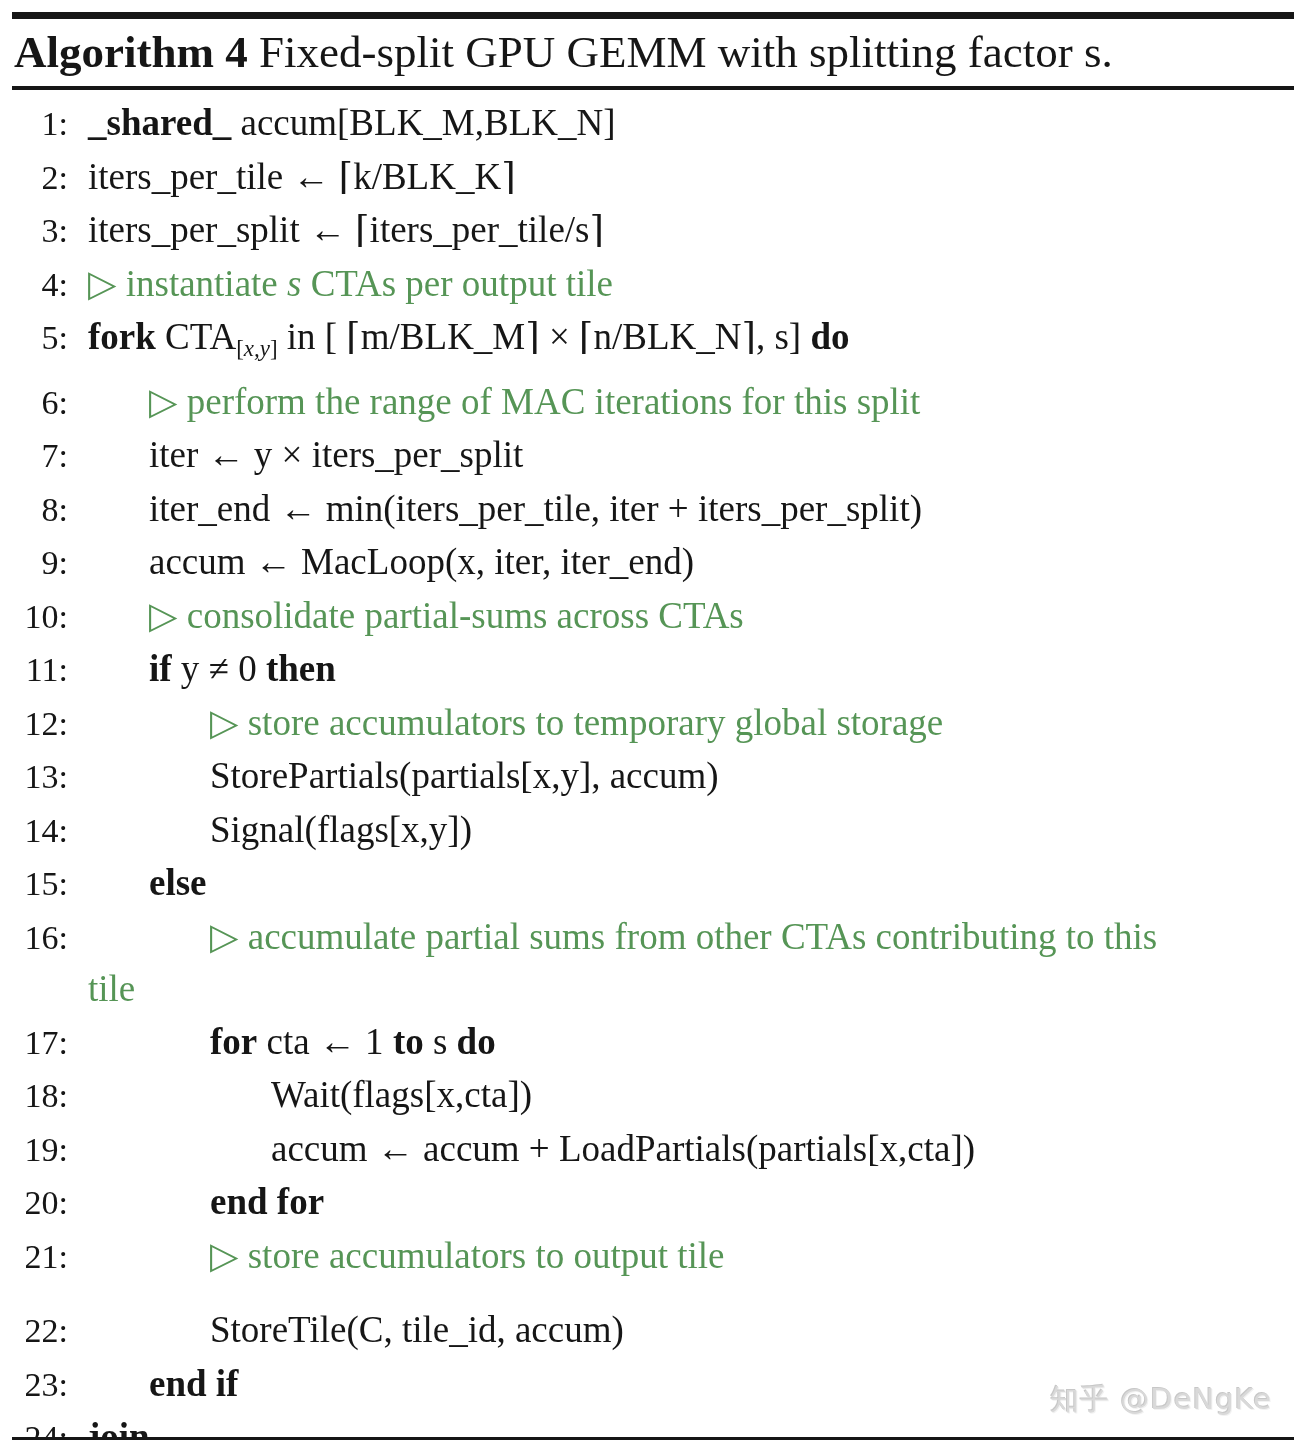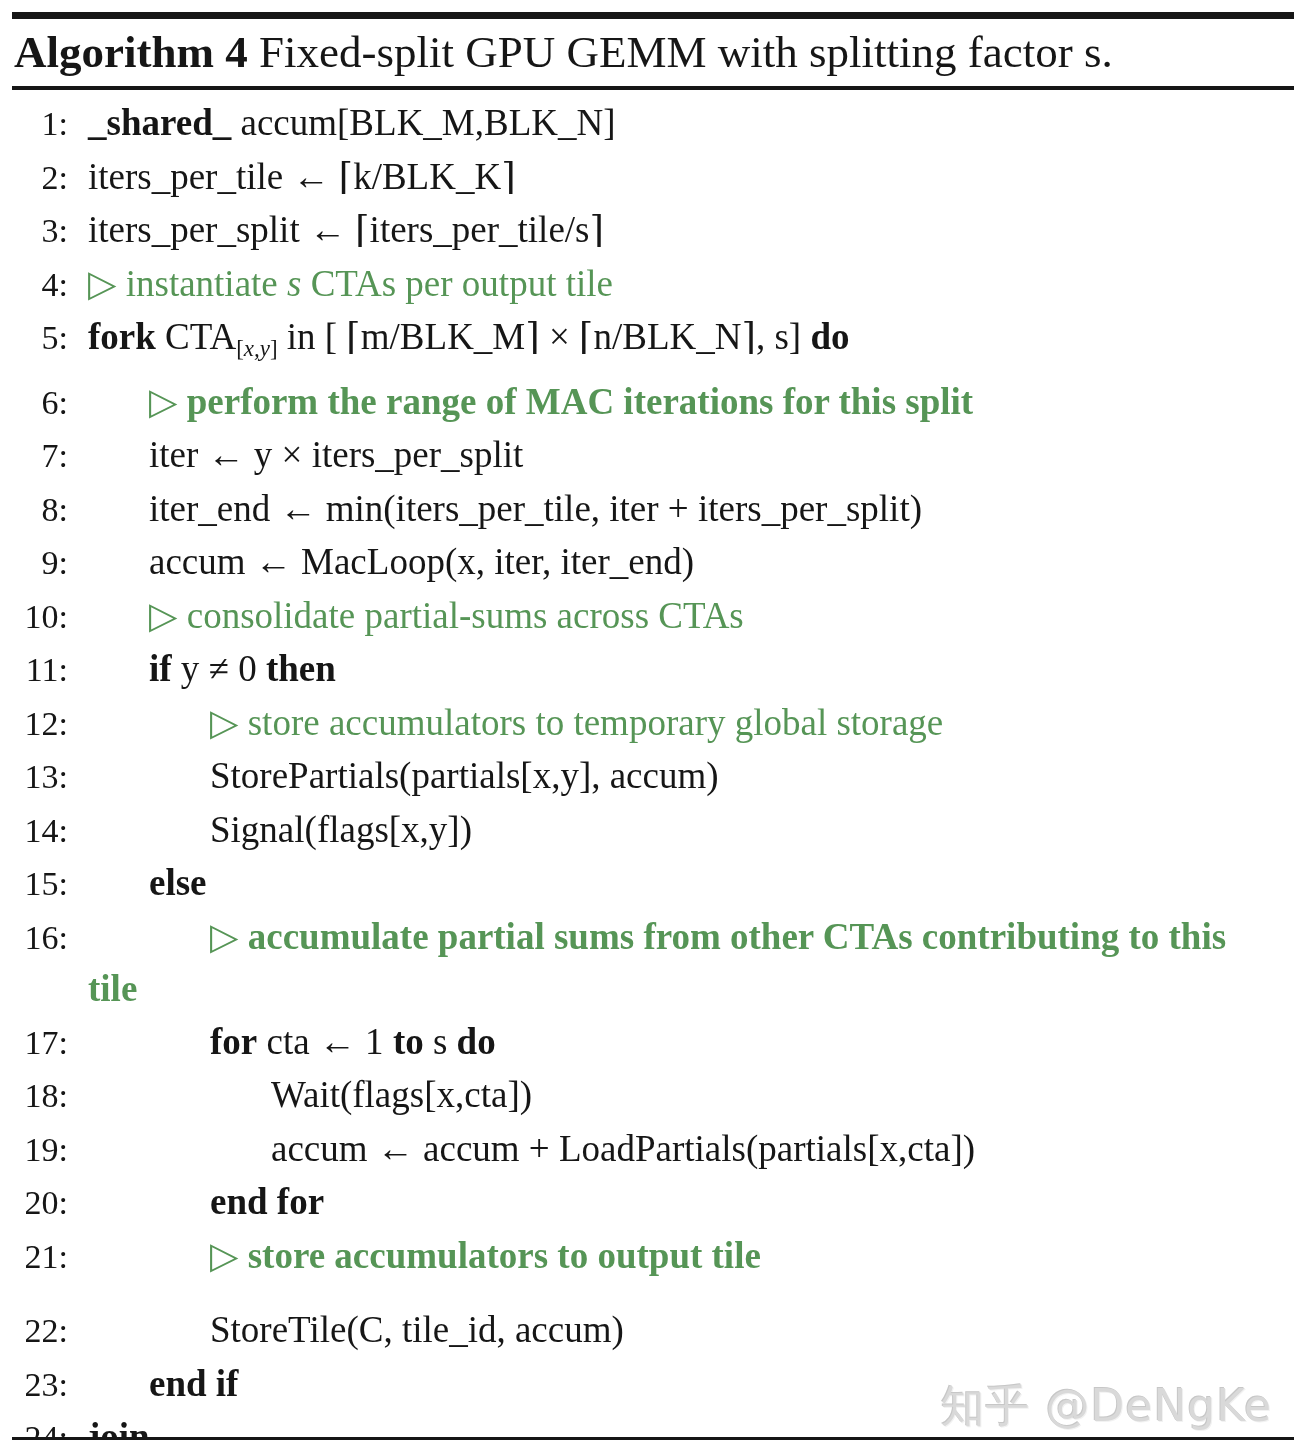--- a/index.html
+++ b/index.html
@@ -52,23 +52,23 @@
   }
   .b  { font-weight: 700; }
   .i  { }
   .c  { color: var(--green, #569556); }
   .ci { color: var(--green, #569556); font-style: italic; }
   .sub  { font-size: 0.62em; vertical-align: -0.32em; }
   .subi { font-size: 0.62em; vertical-align: -0.32em; font-style: italic; }
   .watermark {
     position: absolute;
     right: 34px;
-    bottom: 16px;
+    bottom: 32px;
     font-family: "DejaVu Sans", "Liberation Sans", sans-serif;
-    font-size: 44px;
+    font-size: 29px;
     letter-spacing: 1px;
     color: var(--wm, #d9d9d9);
     text-shadow: -1px -1px 0 #c7c7c7, 1px 1px 0 #f2f2f2;
     white-space: nowrap;
   }
 </style>
 </head>
 <body style="--ink: #161616; --green: #569556; --wm: #d9d9d9;">
 
 <div class="page">
@@ -91,21 +91,21 @@
       <div class="line">
         <div class="num">4:</div>
         <div class="content" style="text-indent: 0px; font-family: Liberation Serif, serif;"><span class="c">▷ instantiate </span><span class="ci">s</span><span class="c"> CTAs per output tile</span></div>
       </div>
       <div class="line">
         <div class="num">5:</div>
         <div class="content" style="text-indent: 0px;"><span class="b">fork</span><span> CTA</span><span class="sub">[</span><span class="subi">x,y</span><span class="sub">]</span><span> in [ ⌈m/BLK_M⌉ × ⌈n/BLK_N⌉, </span><span class="i">s</span><span>] </span><span class="b">do</span></div>
       </div>
       <div class="line">
         <div class="num">6:</div>
-        <div class="content" style="text-indent: 61px; font-weight: bold;"><span class="c">▷ perform the range of MAC iterations for this split</span></div>
+        <div class="content" style="text-indent: 61px;"><span class="c">▷ perform the range of MAC iterations for this split</span></div>
       </div>
       <div class="line">
         <div class="num">7:</div>
         <div class="content" style="text-indent: 61px;"><span>iter ← y × iters_per_split</span></div>
       </div>
       <div class="line">
         <div class="num">8:</div>
         <div class="content" style="text-indent: 61px;"><span>iter_end ← min(iters_per_tile, iter + iters_per_split)</span></div>
       </div>
       <div class="line">
@@ -131,41 +131,41 @@
       <div class="line">
         <div class="num">14:</div>
         <div class="content" style="text-indent: 122px;"><span>Signal(flags[x,y])</span></div>
       </div>
       <div class="line">
         <div class="num">15:</div>
         <div class="content" style="text-indent: 61px;"><span class="b">else</span></div>
       </div>
       <div class="line">
         <div class="num">16:</div>
-        <div class="content" style="text-indent: 122px; font-weight: bold;"><span class="c">▷ accumulate partial sums from other CTAs contributing to this</span><br><span class="c">tile</span></div>
+        <div class="content" style="text-indent: 122px;"><span class="c">▷ accumulate partial sums from other CTAs contributing to this</span><br><span class="c">tile</span></div>
       </div>
       <div class="line">
         <div class="num">17:</div>
         <div class="content" style="text-indent: 122px;"><span class="b">for</span><span> cta ← 1 </span><span class="b">to</span><span> </span><span class="i">s</span><span> </span><span class="b">do</span></div>
       </div>
       <div class="line">
         <div class="num">18:</div>
         <div class="content" style="text-indent: 183px;"><span>Wait(flags[x,cta])</span></div>
       </div>
       <div class="line">
         <div class="num">19:</div>
         <div class="content" style="text-indent: 183px;"><span>accum ← accum + LoadPartials(partials[x,cta])</span></div>
       </div>
       <div class="line">
         <div class="num">20:</div>
         <div class="content" style="text-indent: 122px; font-family: Liberation Serif, serif;"><span class="b">end for</span></div>
       </div>
       <div class="line">
         <div class="num">21:</div>
-        <div class="content" style="text-indent: 122px; font-weight: bold;"><span class="c">▷ store accumulators to output tile</span></div>
+        <div class="content" style="text-indent: 122px;"><span class="c">▷ store accumulators to output tile</span></div>
       </div>
       <div class="line">
         <div class="num">22:</div>
         <div class="content" style="text-indent: 122px; margin-top: 21px;"><span>StoreTile(C, tile_id, accum)</span></div>
       </div>
       <div class="line">
         <div class="num">23:</div>
         <div class="content" style="text-indent: 61px;"><span class="b">end if</span></div>
       </div>
       <div class="line">

